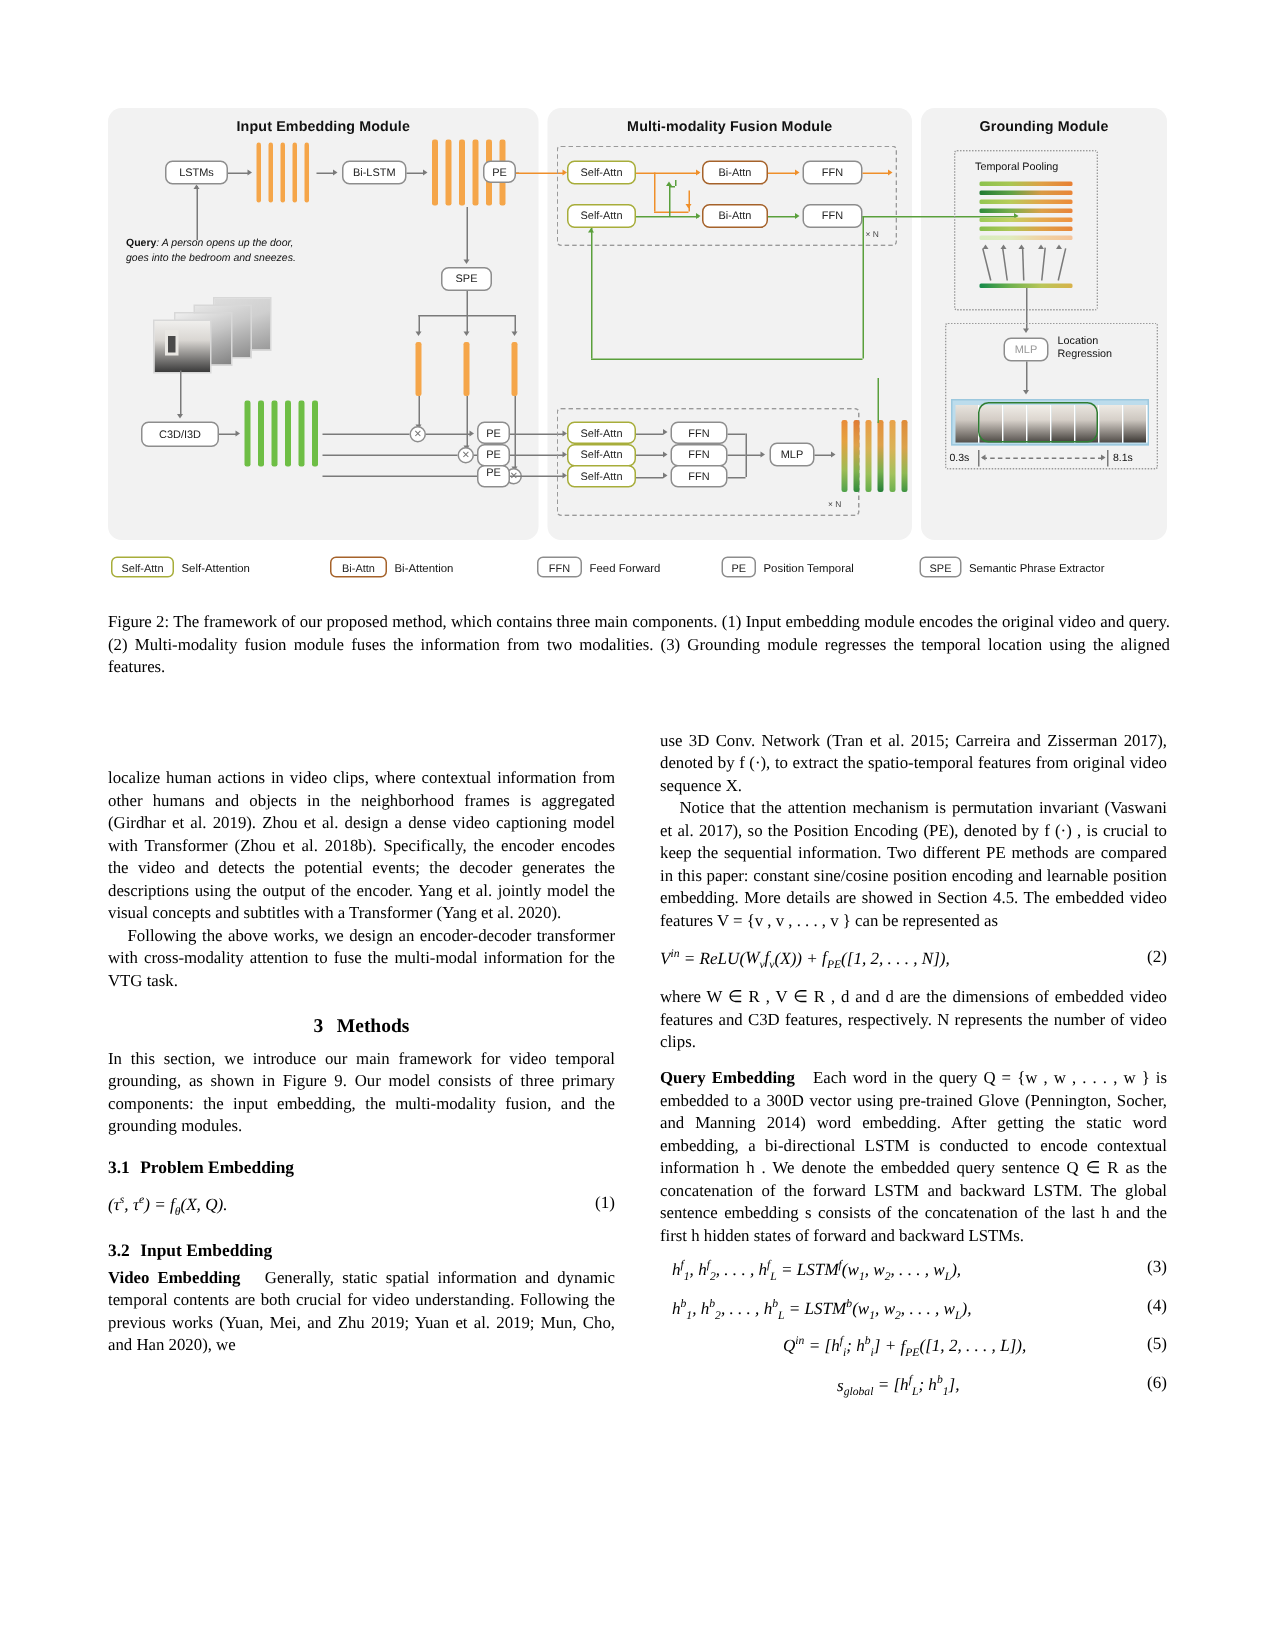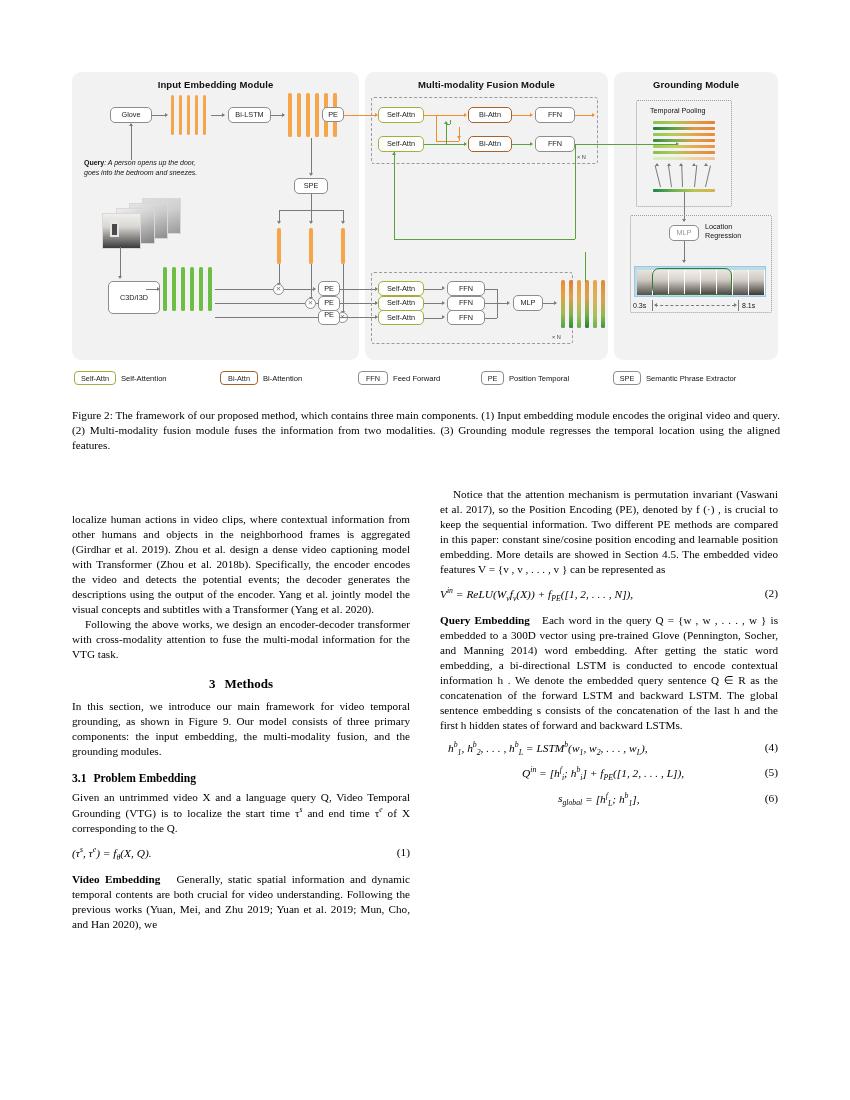--- a/index.html
+++ b/index.html
@@ -119,21 +119,21 @@
     </div>
 
     <div class="mod m2">
       <div class="mod-title">Multi-modality Fusion Module</div>
     </div>
 
     <div class="mod m3">
       <div class="mod-title">Grounding Module</div>
     </div>
 
-    <div class="node" style="left:38px;top:35px;width:42px;height:16px;">Glove</div>
+    <div class="node" style="left:38px;top:35px;width:42px;height:16px;">LSTMs</div>
 
     <div class="ln v" style="left:59px;top:52px;height:36px;"></div>
     <div class="arw u" style="left:56.6px;top:51px;"></div>
 
     <div class="ln h" style="left:80px;top:43px;width:14px;"></div>
     <div class="arw r" style="left:93px;top:40.6px;"></div>
 
     <div>
       <div class="bar obar" style="left:99px;top:23px;width:3.4px;height:40px;"></div>
       <div class="bar obar" style="left:107px;top:23px;width:3.4px;height:40px;"></div>
@@ -174,21 +174,21 @@
       <div class="frame" style="left:57px;top:131px;width:37px;height:34px;background:linear-gradient(160deg,#e6e6e6 0%,#c8c8c8 45%,#8d8d8d 100%);"></div>
       <div class="frame" style="left:44px;top:136px;width:37px;height:34px;background:linear-gradient(160deg,#efefef 0%,#c6c6c6 45%,#828282 100%);"></div>
       <div class="frame" style="left:30px;top:141px;width:37px;height:34px;background:linear-gradient(180deg,#f0efed 0%,#d9d6d2 38%,#3a3a3a 100%);"></div>
       <div style="position:absolute;left:38px;top:148px;width:9px;height:17px;background:#e9e7e3;"></div>
       <div style="position:absolute;left:40px;top:152px;width:5px;height:11px;background:#4a4a4a;"></div>
     </div>
 
     <div class="ln v" style="left:48px;top:175px;height:30px;"></div>
     <div class="arw d" style="left:45.6px;top:204px;"></div>
 
-    <div class="node" style="left:36px;top:209px;width:52px;height:33px;">C3D/I3D</div>
+    <div class="node" style="left:22px;top:209px;width:52px;height:17px;">C3D/I3D</div>
 
     <div class="ln h" style="left:74px;top:217px;width:12px;"></div>
     <div class="arw r" style="left:85px;top:214.6px;"></div>
 
     <div>
       <div class="bar gbar" style="left:91px;top:195px;width:4px;height:44px;"></div>
       <div class="bar gbar" style="left:100px;top:195px;width:4px;height:44px;"></div>
       <div class="bar gbar" style="left:109px;top:195px;width:4px;height:44px;"></div>
       <div class="bar gbar" style="left:118px;top:195px;width:4px;height:44px;"></div>
       <div class="bar gbar" style="left:127px;top:195px;width:4px;height:44px;"></div>
@@ -416,42 +416,50 @@
     <div class="sec">
       <span class="num">3</span><span>Methods</span>
     </div>
 
     <p class="noind"><span>In this section, we introduce our main framework for video temporal grounding, as shown in Figure 9. Our model consists of three primary components: the input embedding, the multi-modality fusion, and the grounding modules.</span></p>
 
     <div class="subsec">
       <span class="num">3.1</span><span>Problem Embedding</span>
     </div>
 
-    <p class="noind"><span>Given an untrimmed video X and a language query Q, Video Temporal Grounding (VTG) is to localize the start time τ</span><sup>s</sup><span> and end time τ</span><sup>e</sup><span> of X corresponding to the Q.</span></p>
 
     <div class="eq">
       (<i>τ</i><sup>s</sup>, <i>τ</i><sup>e</sup>) = <i>f</i><sub>θ</sub>(<i>X</i>, <i>Q</i>).
       <span class="tag">(1)</span>
     </div>
 
+    <div class="subsec">
+      <span class="num">3.2</span><span>Input Embedding</span>
+    </div>
 
     <p class="noind"><span class="runin">Video Embedding</span>&nbsp;&nbsp;&nbsp;<span>Generally, static spatial information and dynamic temporal contents are both crucial for video understanding. Following the previous works (Yuan, Mei, and Zhu 2019; Yuan et al. 2019; Mun, Cho, and Han 2020), we</span></p>
   </div>
 
   <div class="col colR">
+    <p class="noind"><span>use 3D Conv. Network (Tran et al. 2015; Carreira and Zisserman 2017), denoted by f (·), to extract the spatio-temporal features from original video sequence X.</span></p>
     <p><span>Notice that the attention mechanism is permutation invariant (Vaswani et al. 2017), so the Position Encoding (PE), denoted by f (·) , is crucial to keep the sequential information. Two different PE methods are compared in this paper: constant sine/cosine position encoding and learnable position embedding. More details are showed in Section 4.5. The embedded video features V = {v , v , . . . , v } can be represented as</span></p>
 
     <div class="eq">
       <i>V</i><sup>in</sup> = <i>ReLU</i>(<i>W<sub>v</sub>f<sub>v</sub></i>(<i>X</i>)) + <i>f<sub>PE</sub></i>([1, 2, . . . , <i>N</i>]),
       <span class="tag">(2)</span>
     </div>
 
+    <p class="noind"><span>where W ∈ R , V ∈ R , d and d are the dimensions of embedded video features and C3D features, respectively. N represents the number of video clips.</span></p>
 
     <p class="noind" style="margin-top:9px;"><span class="runin">Query Embedding</span>&nbsp;&nbsp;&nbsp;<span>Each word in the query Q = {w , w , . . . , w } is embedded to a 300D vector using pre-trained Glove (Pennington, Socher, and Manning 2014) word embedding. After getting the static word embedding, a bi-directional LSTM is conducted to encode contextual information h . We denote the embedded query sentence Q ∈ R as the concatenation of the forward LSTM and backward LSTM. The global sentence embedding s consists of the concatenation of the last h and the first h hidden states of forward and backward LSTMs.</span></p>
 
+    <div class="eqr" style="padding-left:8px;">
+      <i>h</i><sup>f</sup><sub>1</sub>, <i>h</i><sup>f</sup><sub>2</sub>, . . . , <i>h</i><sup>f</sup><sub>L</sub> = <i>LSTM</i><sup>f</sup>(<i>w</i><sub>1</sub>, <i>w</i><sub>2</sub>, . . . , <i>w<sub>L</sub></i>),
+      <span class="tag">(3)</span>
+    </div>
     <div class="eqr" style="padding-left:8px;">
       <i>h</i><sup>b</sup><sub>1</sub>, <i>h</i><sup>b</sup><sub>2</sub>, . . . , <i>h</i><sup>b</sup><sub>L</sub> = <i>LSTM</i><sup>b</sup>(<i>w</i><sub>1</sub>, <i>w</i><sub>2</sub>, . . . , <i>w<sub>L</sub></i>),
       <span class="tag">(4)</span>
     </div>
     <div class="eqr" style="padding-left:82px;">
       <i>Q</i><sup>in</sup> = [<i>h</i><sup>f</sup><sub>i</sub>; <i>h</i><sup>b</sup><sub>i</sub>] + <i>f<sub>PE</sub></i>([1, 2, . . . , <i>L</i>]),
       <span class="tag">(5)</span>
     </div>
     <div class="eqr" style="padding-left:118px;">
       <i>s<sub>global</sub></i> = [<i>h</i><sup>f</sup><sub>L</sub>; <i>h</i><sup>b</sup><sub>1</sub>],

